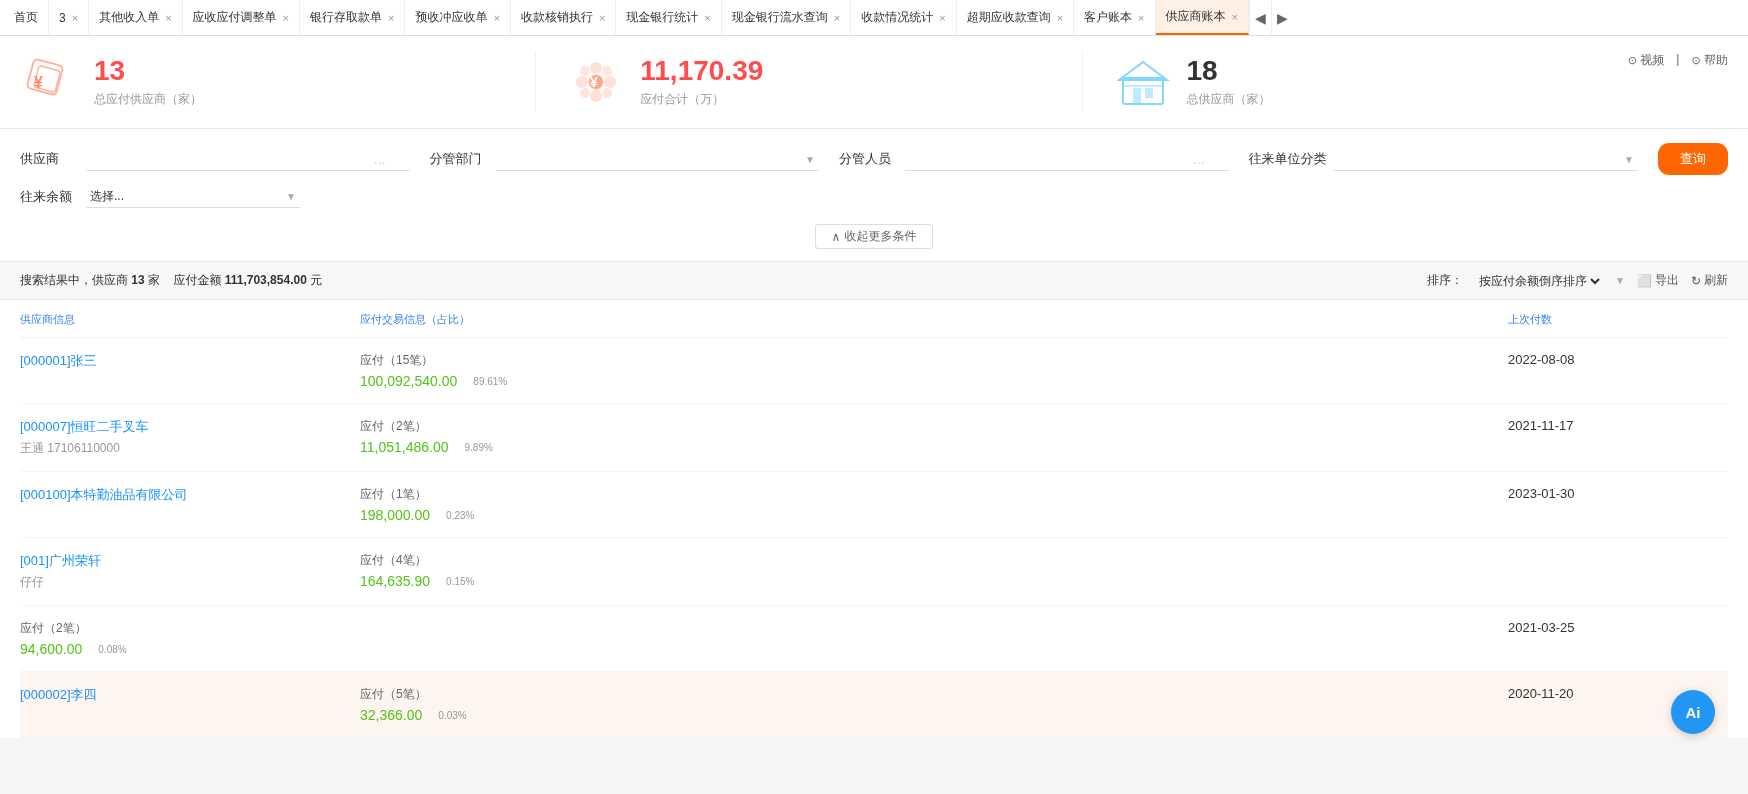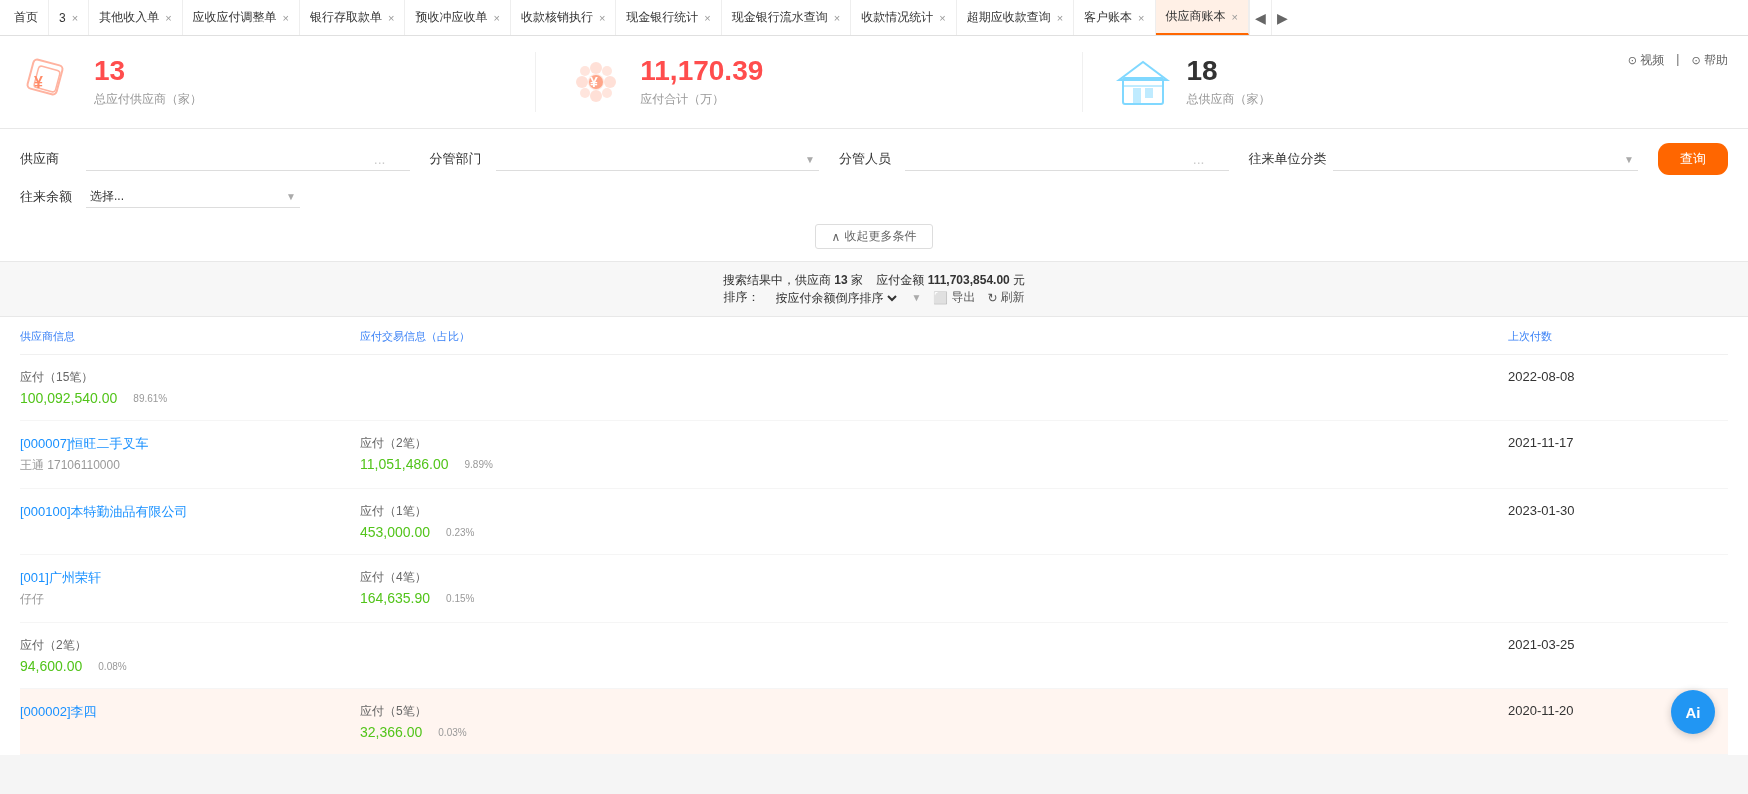--- a/index.html
+++ b/index.html
@@ -194,21 +194,20 @@
     
     .result-bar {
       display: flex;
       align-items: center;
       justify-content: space-between;
       padding: 10px 20px;
       background: #f7f7f7;
       border-bottom: 1px solid #e8e8e8;
       font-size: 12px;
       color: #333;
-      flex-direction: column;
     }
     .result-bar-left { display: flex; gap: 20px; }
     .result-bar-right { display: flex; align-items: center; gap: 12px; color: #666; }
     .sort-label { font-size: 12px; color: #333; }
     .sort-select {
       border: none;
       background: transparent;
       font-size: 12px;
       color: #333;
       cursor: pointer;
@@ -502,20 +501,24 @@
 <div class="table-area">
   <div class="table-header">
     <div class="col-supplier">供应商信息</div>
     <div class="col-transaction">应付交易信息（占比）</div>
     <div class="col-lastpay">上次付数</div>
   </div>
 
   <div class="table-scroll-wrap">
 
     <div class="table-row">
+      <div class="col-supplier">
+        <a class="supplier-link">[000001]张三</a>
+        <div class="supplier-sub"></div>
+      </div>
       <div class="col-transaction">
         <div class="trans-label">应付（15笔）</div>
         <div class="trans-row">
           <span class="trans-amount">100,092,540.00</span>
           <span class="trans-percent">89.61%</span>
         </div>
       </div>
       <div class="col-lastpay">
         <span class="last-pay-date">2022-08-08</span>
       </div>
@@ -539,21 +542,21 @@
     </div>
 
     <div class="table-row">
       <div class="col-supplier">
         <a class="supplier-link">[000100]本特勤油品有限公司</a>
         <div class="supplier-sub"></div>
       </div>
       <div class="col-transaction">
         <div class="trans-label">应付（1笔）</div>
         <div class="trans-row">
-          <span class="trans-amount">453,000.00</span>
+          <span class="trans-amount">198,000.00</span>
           <span class="trans-percent">0.23%</span>
         </div>
       </div>
       <div class="col-lastpay">
         <span class="last-pay-date">2023-01-30</span>
       </div>
     </div>
 
     <div class="table-row">
       <div class="col-supplier">

